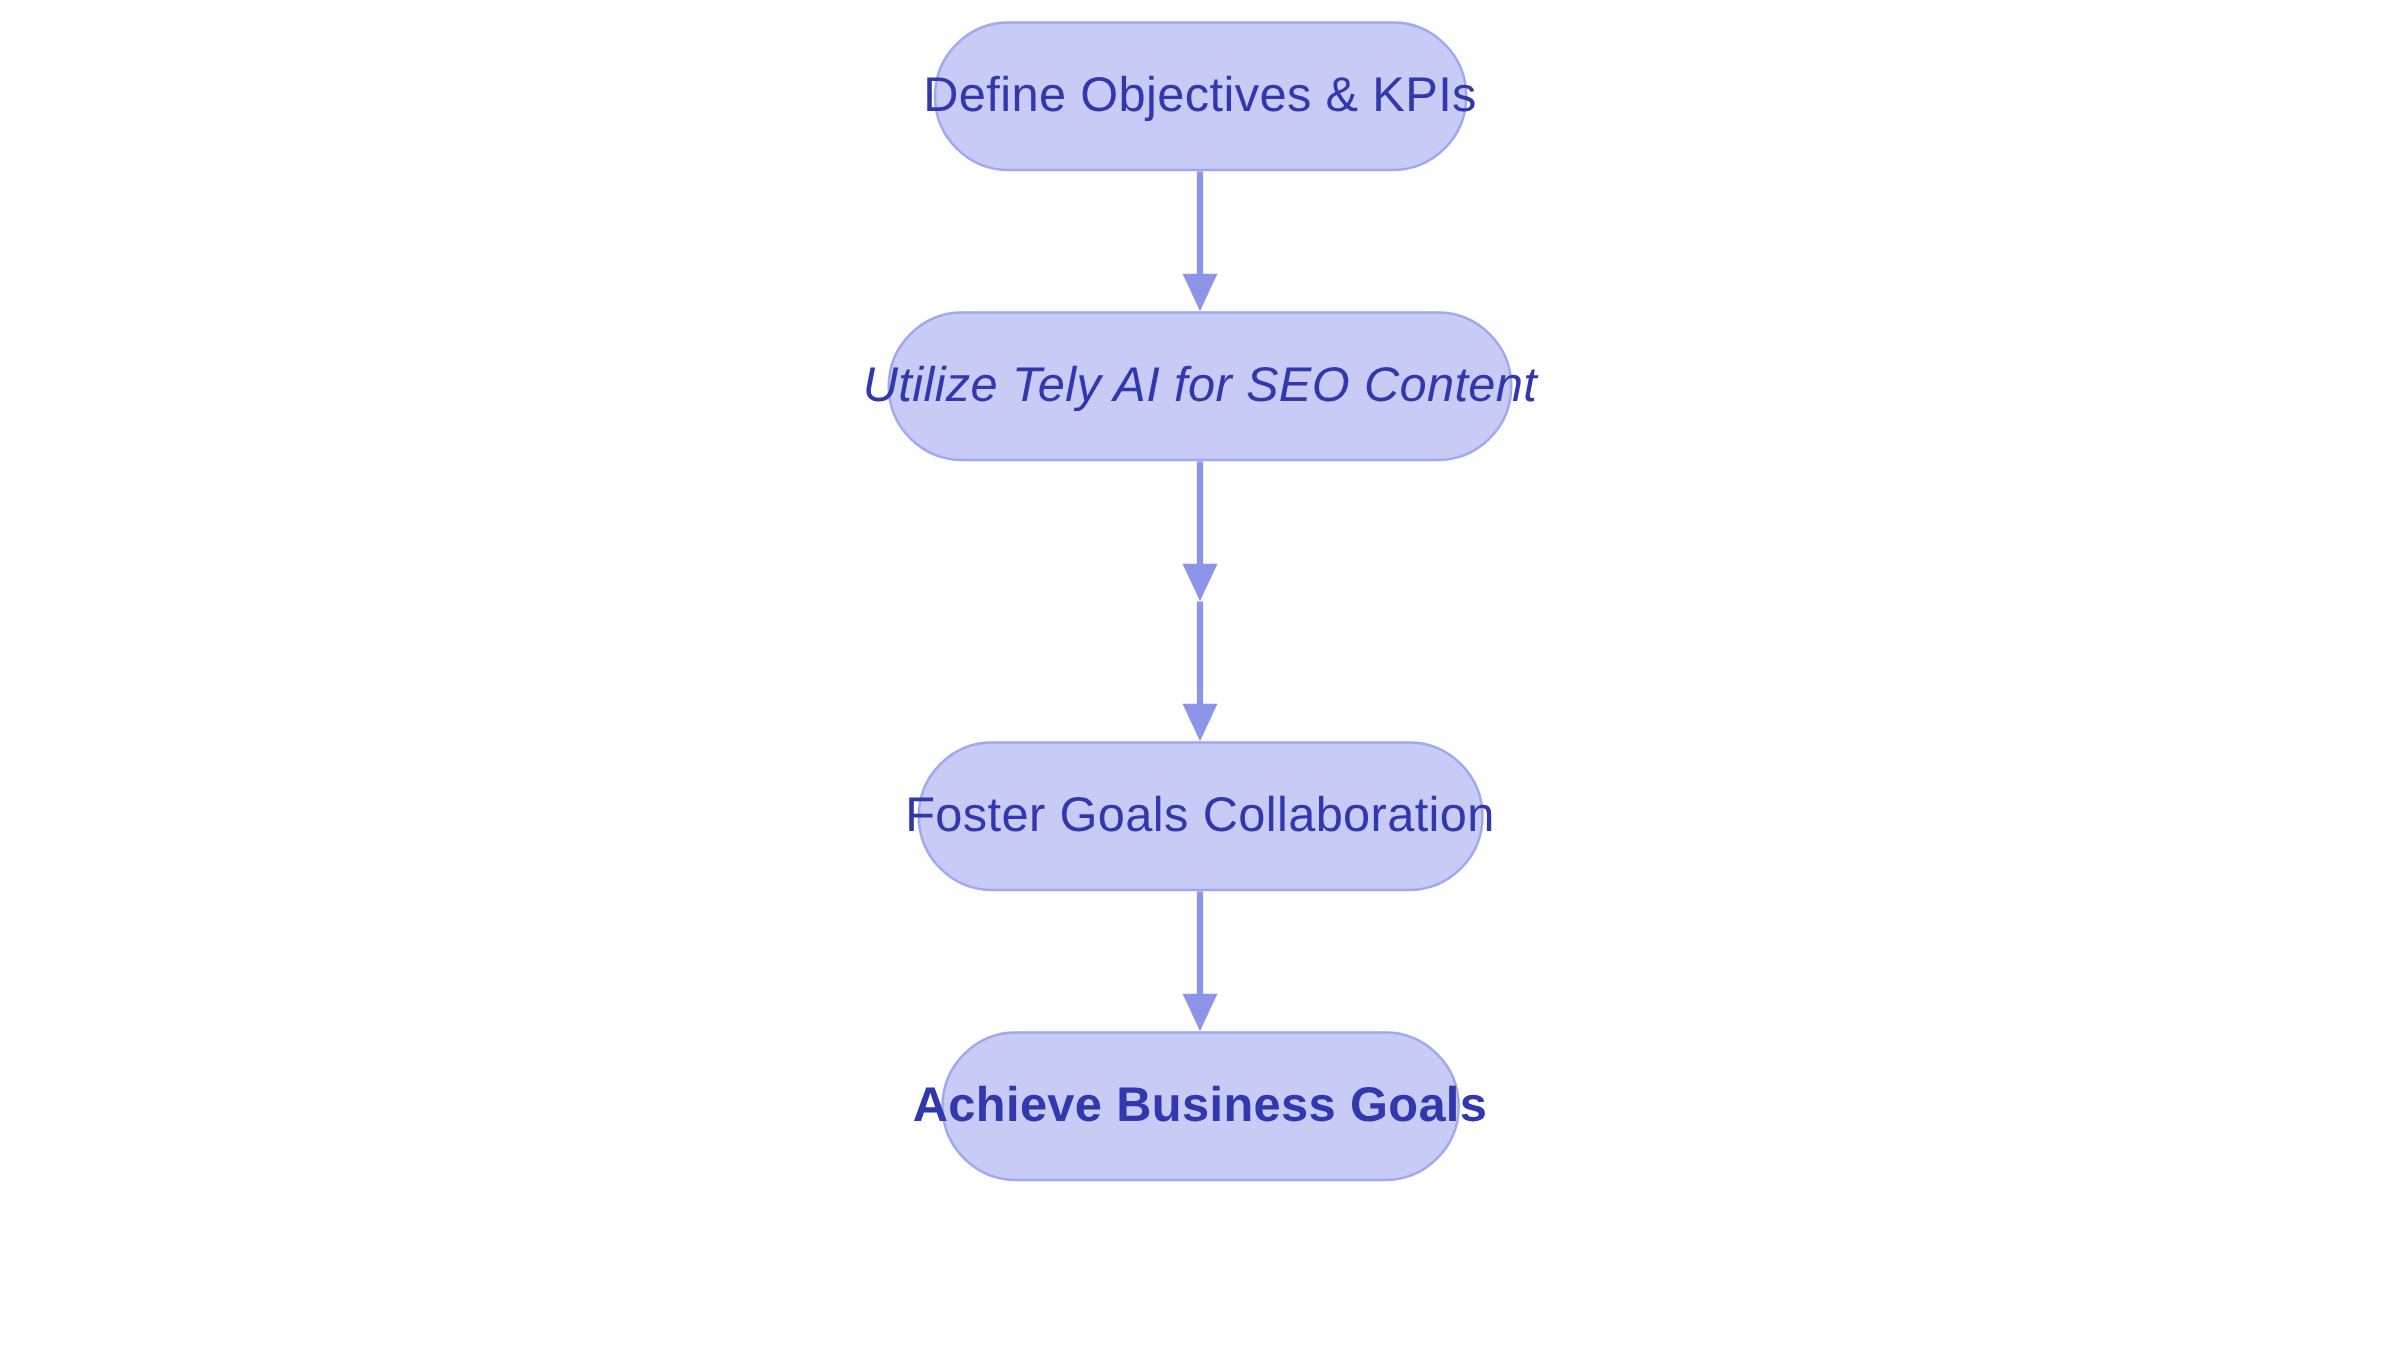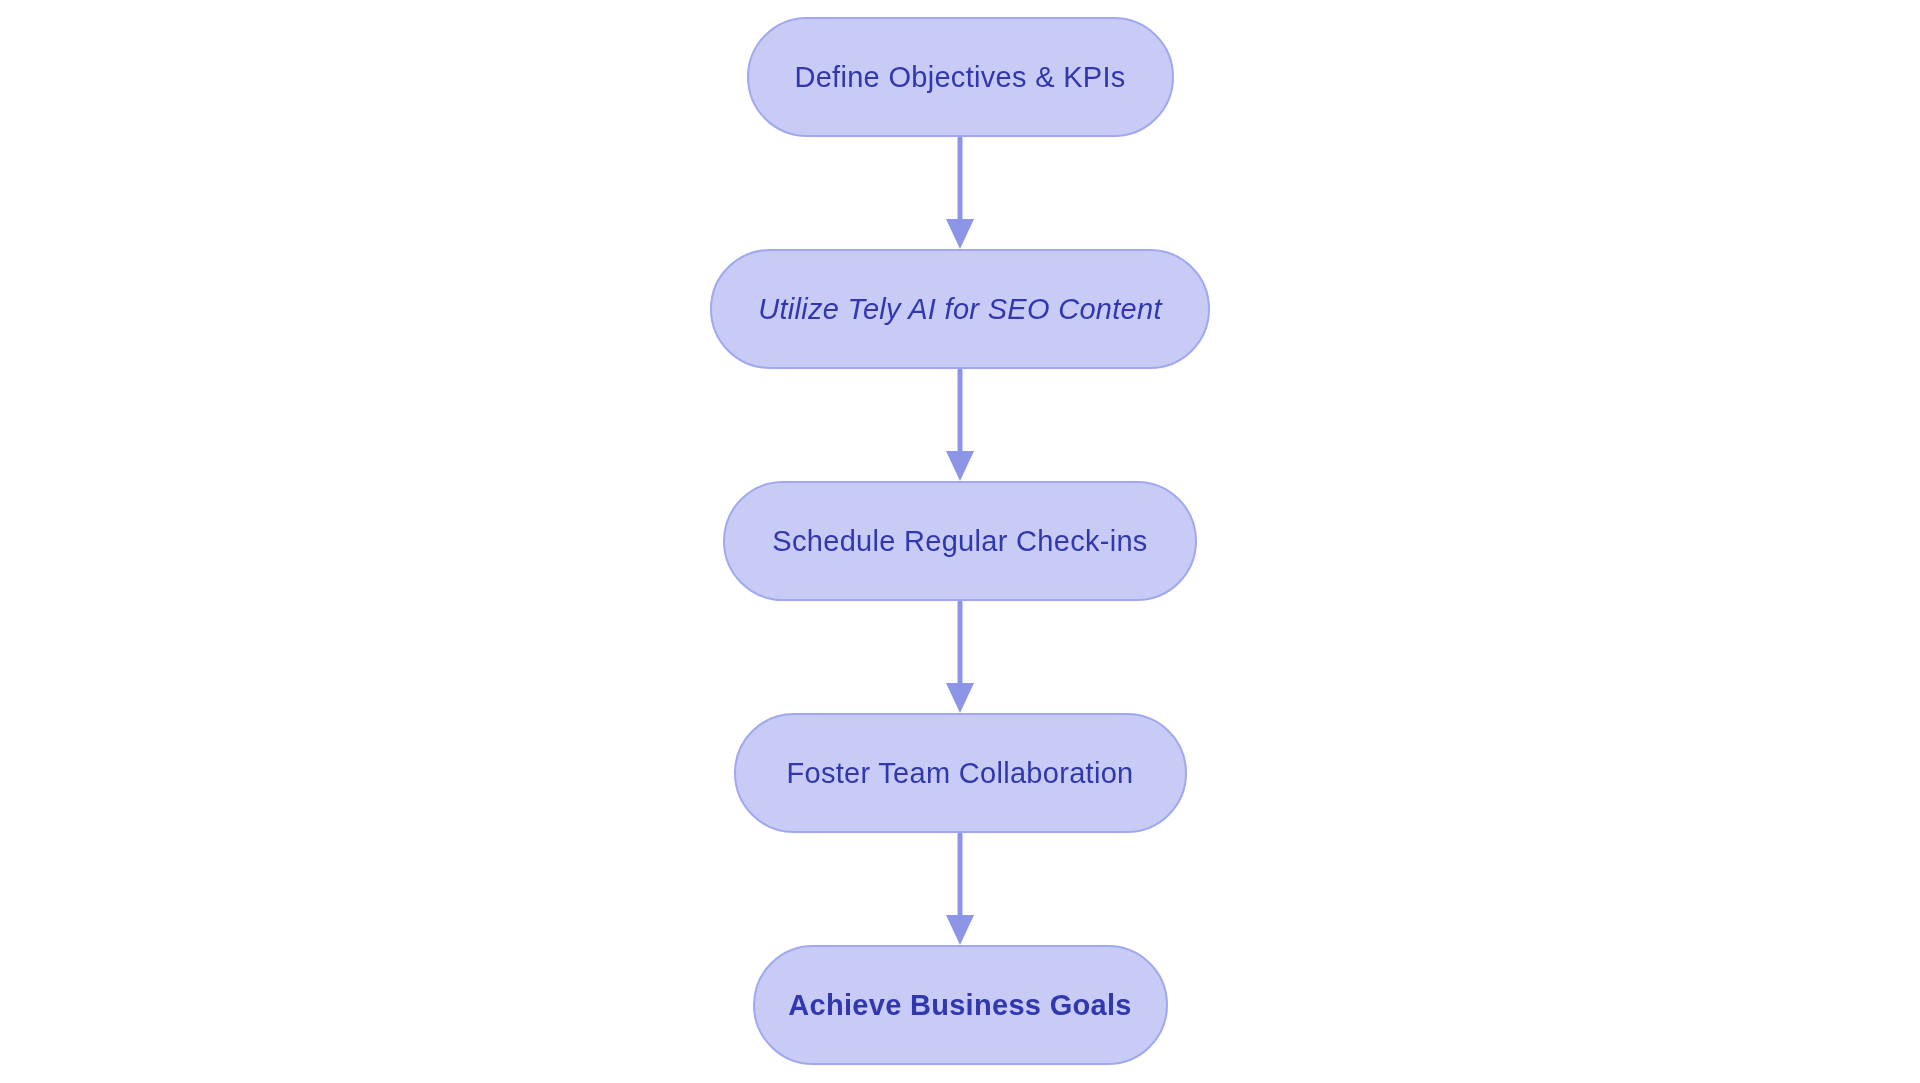--- a/index.html
+++ b/index.html
@@ -27,21 +27,21 @@
   }
   .flow-node {
     height: 120px;
     border: 2px solid var(--node-border);
     border-radius: 60px;
     background: var(--node-fill);
     color: var(--node-text);
     display: flex;
     align-items: center;
     justify-content: center;
-    font-size: 29px;
+    font-size: 39px;
     letter-spacing: 0.3px;
     flex: 0 0 auto;
   }
   .flow-node .label {
     text-align: center;
     white-space: nowrap;
   }
   .n1 { width: 427px; }
   .n2 { width: 500px; font-style: italic; }
   .n3 { width: 474px; }
@@ -76,33 +76,30 @@
     <span class="label">Utilize Tely AI for SEO Content</span>
   </div>
 
   <div class="flow-arrow">
     <svg width="30" height="112" viewBox="0 0 30 112" xmlns="http://www.w3.org/2000/svg">
       <line x1="15" y1="0" x2="15" y2="85" stroke="currentColor" stroke-width="5"></line>
       <polygon points="1,82 29,82 15,112" fill="currentColor"></polygon>
     </svg>
   </div>
 
-  <div class="flow-node n3">
-    <span class="label">Schedule Regular Check-ins</span>
-  </div>
 
   <div class="flow-arrow">
     <svg width="30" height="112" viewBox="0 0 30 112" xmlns="http://www.w3.org/2000/svg">
       <line x1="15" y1="0" x2="15" y2="85" stroke="currentColor" stroke-width="5"></line>
       <polygon points="1,82 29,82 15,112" fill="currentColor"></polygon>
     </svg>
   </div>
 
   <div class="flow-node n4">
-    <span class="label">Foster Team Collaboration</span>
+    <span class="label">Foster Goals Collaboration</span>
   </div>
 
   <div class="flow-arrow">
     <svg width="30" height="112" viewBox="0 0 30 112" xmlns="http://www.w3.org/2000/svg">
       <line x1="15" y1="0" x2="15" y2="85" stroke="currentColor" stroke-width="5"></line>
       <polygon points="1,82 29,82 15,112" fill="currentColor"></polygon>
     </svg>
   </div>
 
   <div class="flow-node n5">

